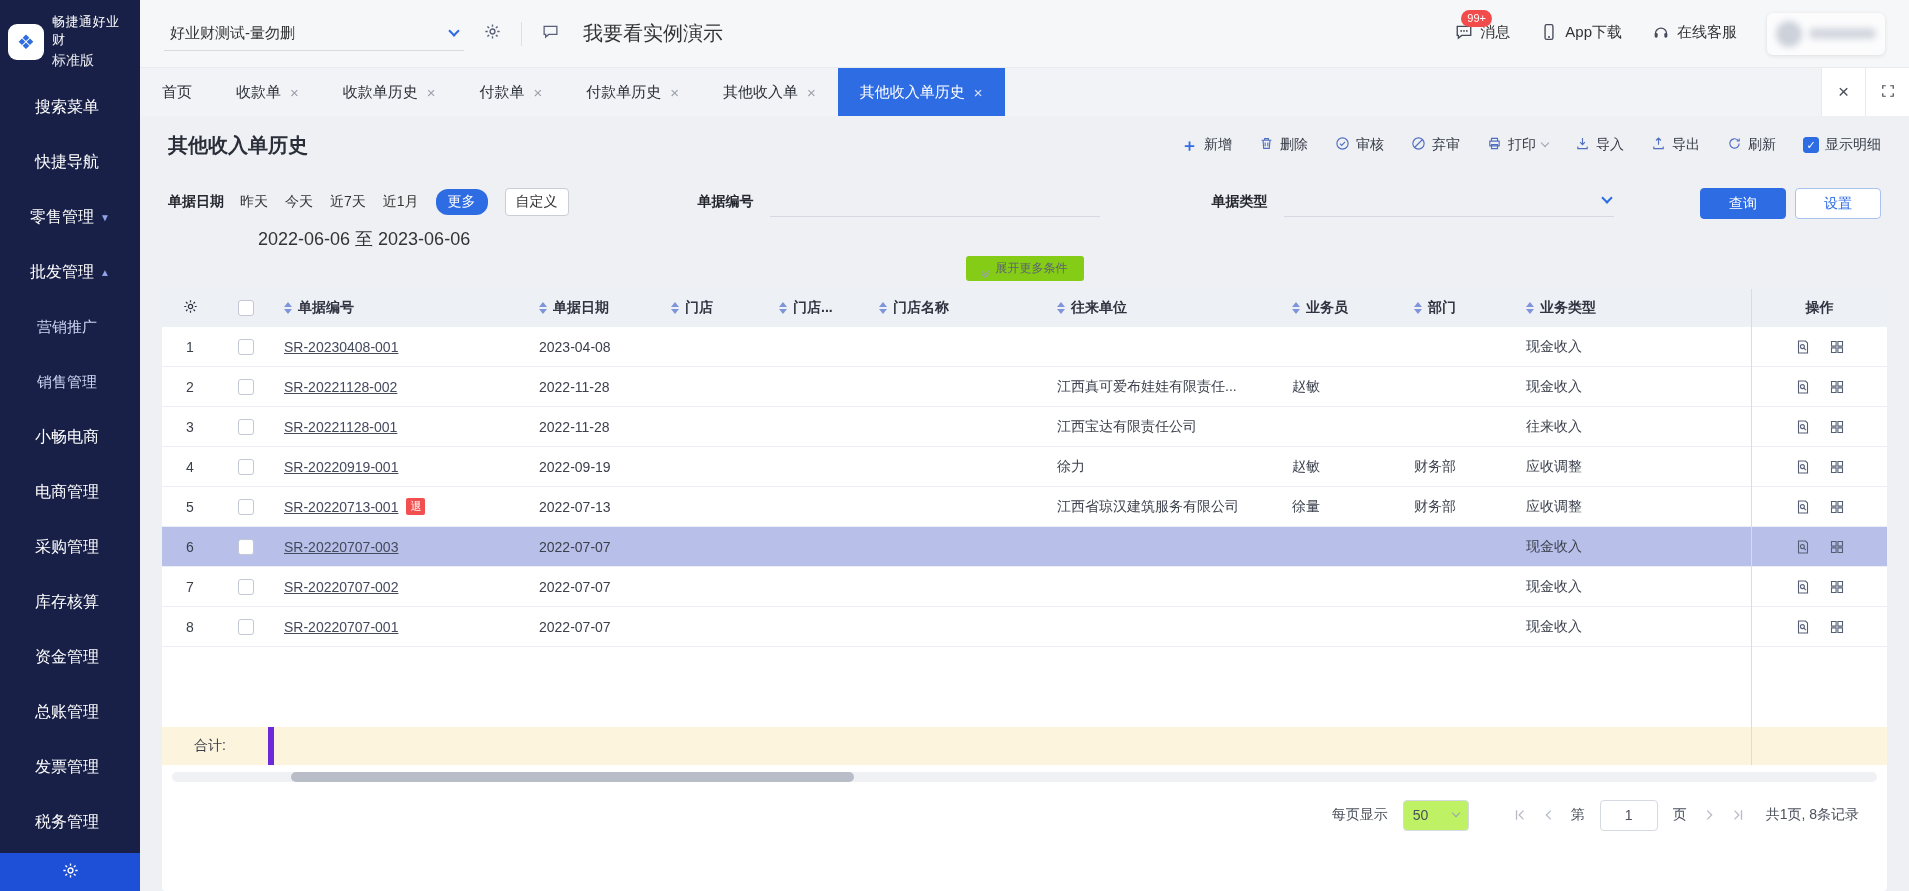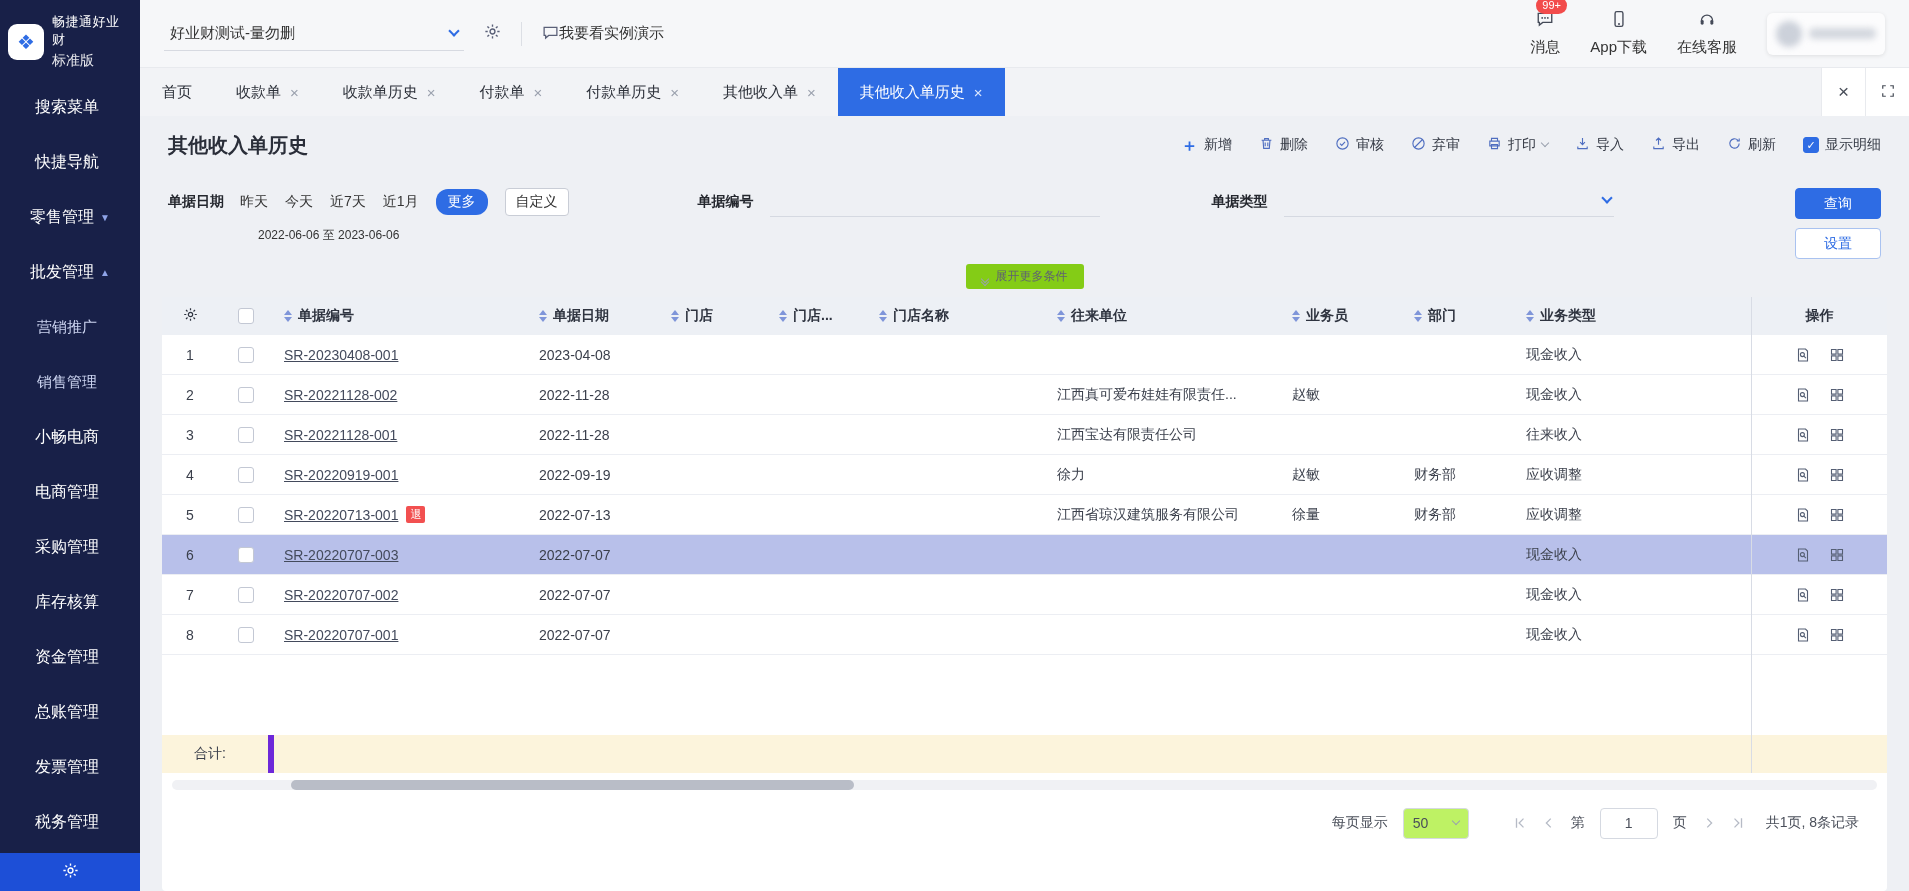--- a/index.html
+++ b/index.html
@@ -22,24 +22,24 @@
   .main { flex:1; display:flex; flex-direction:column; min-width:0; }
 
   
   .topbar { height:68px; background:#f6f7f9; border-bottom:1px solid #e8eaee; display:flex; align-items:center; padding:0 24px; gap:20px; flex-shrink:0; }
   .org-select { width:300px; border-bottom:1px solid #d7dae1; display:flex; align-items:center; justify-content:space-between; padding:7px 6px; font-size:15px; color:#333; cursor:pointer; }
   .chev { display:inline-block; width:8px; height:8px; border-right:2px solid #2e6ce4; border-bottom:2px solid #2e6ce4; transform:rotate(45deg); margin-top:-4px; }
   .chev.gray { border-color:#9aa1ae; }
   .chev.sm { width:6px; height:6px; border-width:1.5px; }
   .icon-btn { color:#5a6078; display:flex; align-items:center; cursor:pointer; }
   .v-div { width:1px; height:24px; background:#dcdfe5; }
-  .demo-link { display:flex; align-items:center; gap:0; font-size:15px; color:#333; cursor:pointer; }
+  .demo-link { display:flex; align-items:center; gap:24px; font-size:20px; color:#333; cursor:pointer; }
   .demo-link svg { color:#5a6078; }
   .topbar-right { margin-left:auto; display:flex; align-items:center; gap:30px; }
-  .top-item { position:relative; display:flex; align-items:center; gap:7px; font-size:15px; color:#333; cursor:pointer;flex-direction:column; }
+  .top-item { position:relative; display:flex; gap:7px; font-size:15px; color:#333; cursor:pointer; }
   .top-item svg { color:#444a58; }
   .msg-badge { position:absolute; top:-13px; left:6px; background:#f24b4b; color:#fff; font-size:11px; line-height:1; border-radius:9px; padding:3px 6px; }
   .blur-box { width:118px; height:42px; border-radius:6px; background:#fcfcfd; box-shadow:0 1px 4px rgba(0,0,0,.10); display:flex; align-items:center; gap:7px; padding:0 9px; overflow:hidden; }
   .blur-box .bc { width:26px; height:26px; border-radius:50%; background:#ccd1da; filter:blur(3px); flex-shrink:0; }
   .blur-box .bl { flex:1; height:11px; border-radius:5px; background:#d3d7de; filter:blur(3px); }
 
   
   .tabbar { height:48px; background:#f2f3f6; display:flex; align-items:stretch; flex-shrink:0; }
   .tab { display:flex; align-items:center; gap:9px; padding:0 22px; font-size:15px; color:#2b2f38; cursor:pointer; white-space:nowrap; }
   .tab.active { background:#2e6ce4; color:#fff; }
@@ -58,25 +58,25 @@
   .cb { width:16px; height:16px; border:1px solid #c3c8d4; border-radius:3px; background:#fff; display:inline-flex; align-items:center; justify-content:center; cursor:pointer; flex-shrink:0; }
   .cb.checked { background:#2e6ce4; border-color:#2e6ce4; color:#fff; font-size:11px; }
 
   
   .filters { position:relative; padding:14px 28px 30px; display:flex; align-items:flex-start; flex-shrink:0; }
   .f-label { font-size:14px; font-weight:700; color:#24272e; margin-right:16px; white-space:nowrap; }
   .f-row { display:flex; align-items:center; }
   .date-opt { font-size:14px; color:#333; margin-right:17px; cursor:pointer; white-space:nowrap; }
   .date-opt.primary { background:#2e6ce4; color:#fff; border-radius:12px; padding:4px 12px; }
   .date-opt.outline { border:1px solid #c9cdd6; background:#fff; border-radius:4px; padding:4px 10px; }
-  .f-range { margin:11px 0 0 90px; font-size:12px; color:#333; cursor:pointer; }
+  .f-range { margin:11px 0 0 90px; font-size:18px; color:#333; cursor:pointer; }
   .f-field { display:flex; align-items:flex-start; margin-left:112px; padding-top:5px; }
   .f-input { width:330px; height:24px; border-bottom:1px solid #d5d9e1; position:relative; cursor:text; }
   .f-input .chev { position:absolute; right:3px; top:5px; }
-  .f-actions { margin-left:auto; display:flex; flex-direction:column; gap:9px; }
+  .f-actions { margin-left:auto; display:flex; flex-direction:row; gap:9px; }
   .btn { width:86px; height:31px; border-radius:4px; font-size:14px; cursor:pointer; font-family:inherit; }
   .btn.primary { background:#2e6ce4; border:1px solid #2e6ce4; color:#fff; }
   .btn.ghost { background:#fff; border:1px solid #a9c2f0; color:#2e6ce4; }
   .expand-pill { position:absolute; left:50%; bottom:0; transform:translateX(-50%); background:#84cc16; border-radius:3px; padding:4px 16px; font-size:12px; color:#5f6370; display:flex; align-items:flex-end; gap:8px; cursor:pointer; }
   .dbl-chev { display:flex; flex-direction:column; gap:0; }
   .dbl-chev .chev { margin-top:-3px; }
 
   
   .card { margin:8px 22px 0; background:#fff; border-radius:4px; position:relative; flex:1; min-height:0; display:flex; flex-direction:column; }
   .grid { position:relative; }

